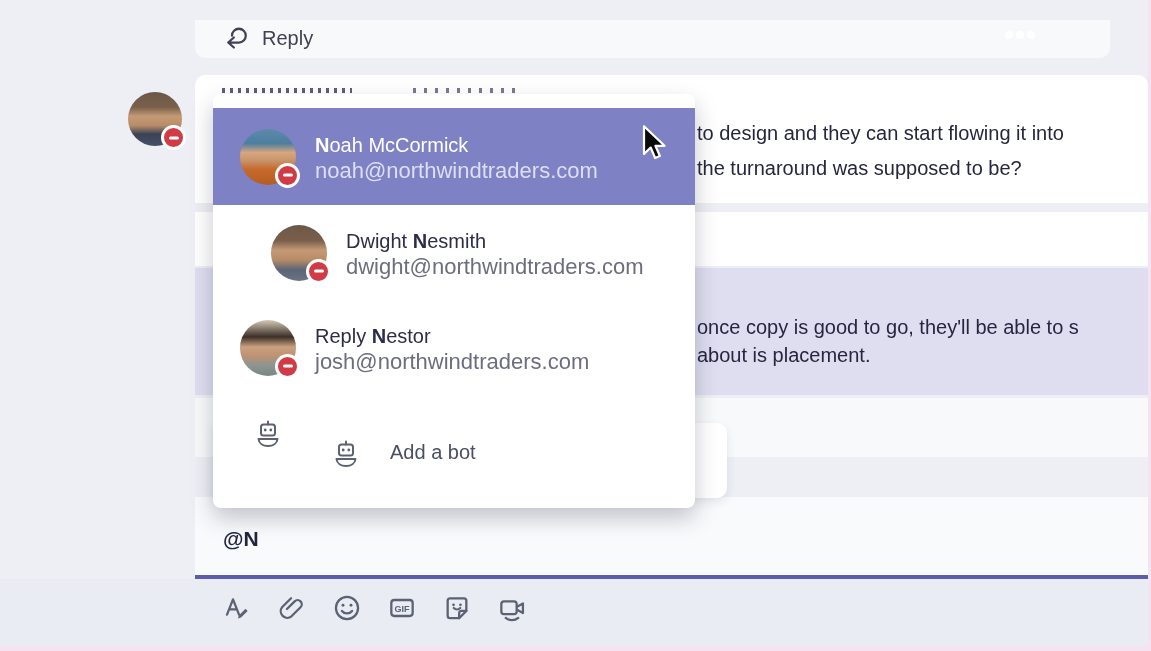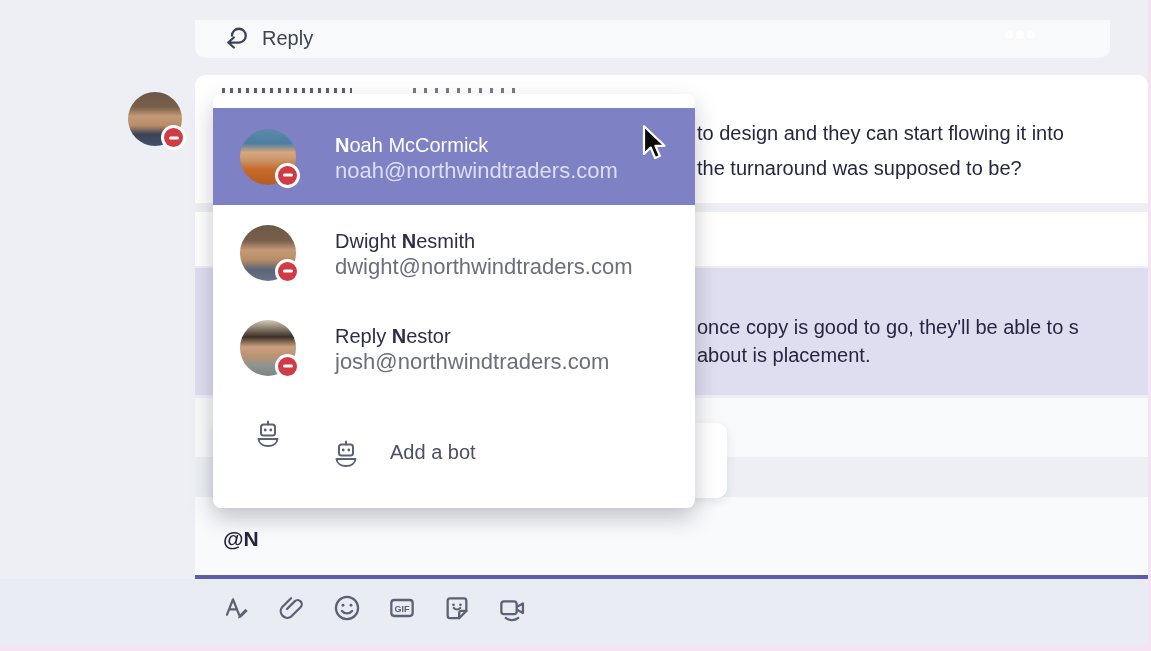--- a/index.html
+++ b/index.html
@@ -32,23 +32,23 @@
   .av-dwight{background:linear-gradient(180deg,#6b5747 0%,#7a604b 28%,#c49a76 45%,#b88c66 62%,#5b6578 80%,#6b7385 100%);}
   .av-josh{background:linear-gradient(180deg,#d6cab6 0%,#3b2f28 30%,#caa07f 48%,#bd9373 64%,#8c9491 82%,#7a8583 100%);}
   .dnd{position:absolute;width:19px;height:19px;border-radius:50%;background:#d03b45;border:3px solid #fff;box-sizing:content-box;}
   .dnd::after{content:"";position:absolute;left:50%;top:50%;transform:translate(-50%,-50%);width:10px;height:3px;border-radius:2px;background:#fff;}
   .dnd-row{right:-4px;bottom:-3px;}
   .dnd-sender{left:33px;top:33px;}
 
   
   .bot-ext{left:213px;top:423px;width:514px;height:75px;background:#fff;border-radius:0 10px 10px 0;box-shadow:0 4px 10px rgba(40,40,70,.10);z-index:5;}
   .dropdown{left:213px;top:94px;width:482px;height:414px;background:#fff;border-radius:8px;box-shadow:0 10px 22px rgba(37,36,60,.25);z-index:6;}
-  .sugg-row{position:absolute;left:0;width:482px;height:95px;display:flex;align-items:center;padding-left:27px;box-sizing:border-box;gap:39px;}
+  .sugg-row{position:absolute;left:0;width:482px;height:95px;display:flex;align-items:center;padding-left:27px;box-sizing:border-box;gap:19px;}
   .row-0{top:14px;height:97px;background:#7e81c3;}
-  .row-1{top:111px;} .row-2{top:206px;}
+  .row-1{top:111px;margin-left:31px;} .row-2{top:206px;}
   .s-name{font-size:20px;line-height:27px;color:#2d2d49;}
   .s-email{font-size:22px;line-height:23px;color:#6d6d80;}
   .row-0 .s-name{color:#ffffff;} .row-0 .s-email{color:#dcdff2;}
   .nm{font-weight:700;}
   .bot-icon1{left:39px;top:324px;width:32px;height:32px;position:absolute;}
   .bot-icon2{left:117px;top:344px;width:32px;height:32px;position:absolute;}
   .bot-label{left:177px;top:347px;position:absolute;font-size:20px;color:#4b4f63;}
 
   
   .compose-bg{left:195px;top:497px;width:956px;height:79px;background:#f8fafc;}

